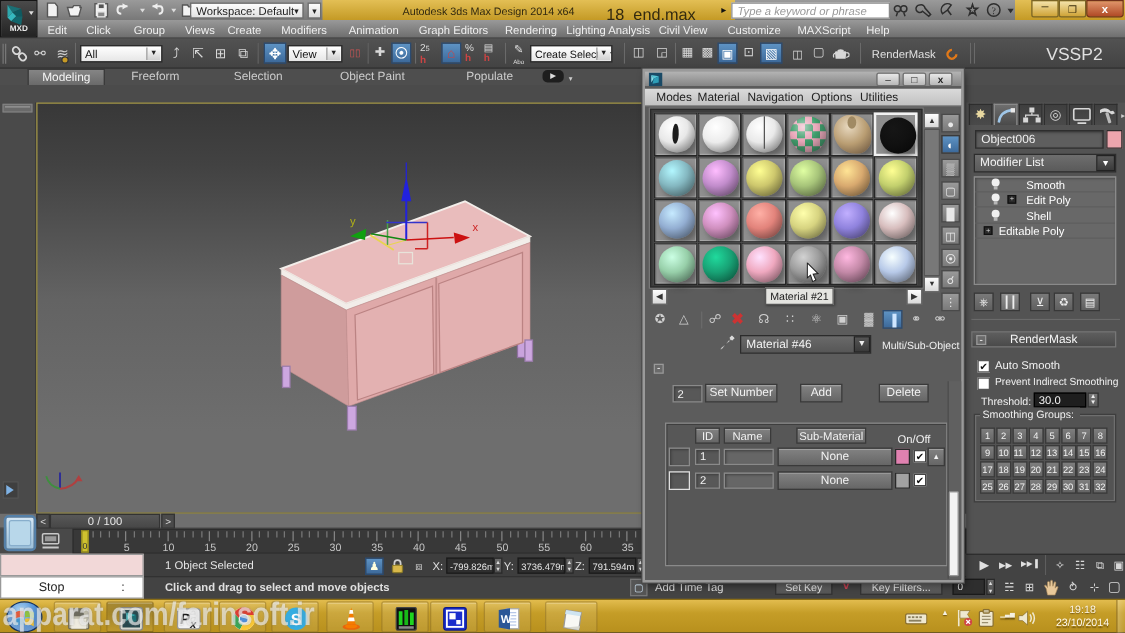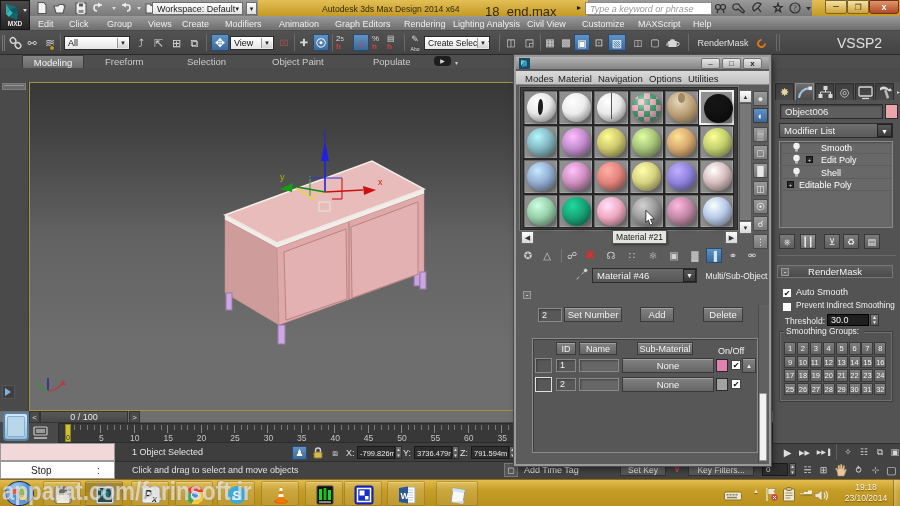--- a/index.html
+++ b/index.html
@@ -467,21 +467,21 @@
 <div class="abs" style="left:634.6px;top:9px;width:18px;text-align:center;font-size:8.5px;color:#c4c4c4;">95</div>
 <div class="abs" style="left:668.0px;top:9px;width:18px;text-align:center;font-size:8.5px;color:#c4c4c4;">100</div>
 </div>
   <div class="abs" style="left:65px;top:1px;width:6px;height:18px;background:#cfc12f;border:1px solid #8f851f;color:#333;font-size:7px;text-align:center;line-height:26px;">0</div>
 </div>
 
 <div class="abs" style="left:115px;top:443px;width:658px;height:19px;background:#3e3e3e;border-bottom:1px solid #2e2e2e;">
   <div class="abs" style="left:17px;top:4px;font-size:9px;color:#e5e5e5;">1 Object Selected</div>
 </div>
 <div class="abs" style="left:115px;top:462px;width:658px;height:17px;background:#434343;">
-  <div class="abs" style="left:17px;top:3px;font-size:9px;color:#e0e0e0;">Click and drag to select and move objects</div>
+  <div class="abs" style="left:17px;top:3px;font-size:9px;color:#e0e0e0;font-weight:bold;">Click and drag to select and move objects</div>
 </div>
 
 <div class="abs" style="left:0;top:443px;width:115px;height:18px;background:#f2d8d8;border:1px solid #999;"></div>
 <div class="abs" style="left:0;top:461px;width:115px;height:18px;background:#ffffff;border:1px solid #999;color:#222;font-size:10px;">
   <span class="abs" style="left:30px;top:3px;">Stop</span>
       <span class="abs" style="left:96px;top:3px;">:</span>
 </div>
 <div class="abs" style="left:3px;top:412px;width:26px;height:29px;background:linear-gradient(#d5e7f5,#9cc0da);border:2px solid #5580a8;border-radius:4px;">
   <div class="abs" style="left:2px;top:2px;width:18px;height:21px;background:#b8d7ea;border:1px solid #88aecc;border-radius:2px;"></div>
 </div>

